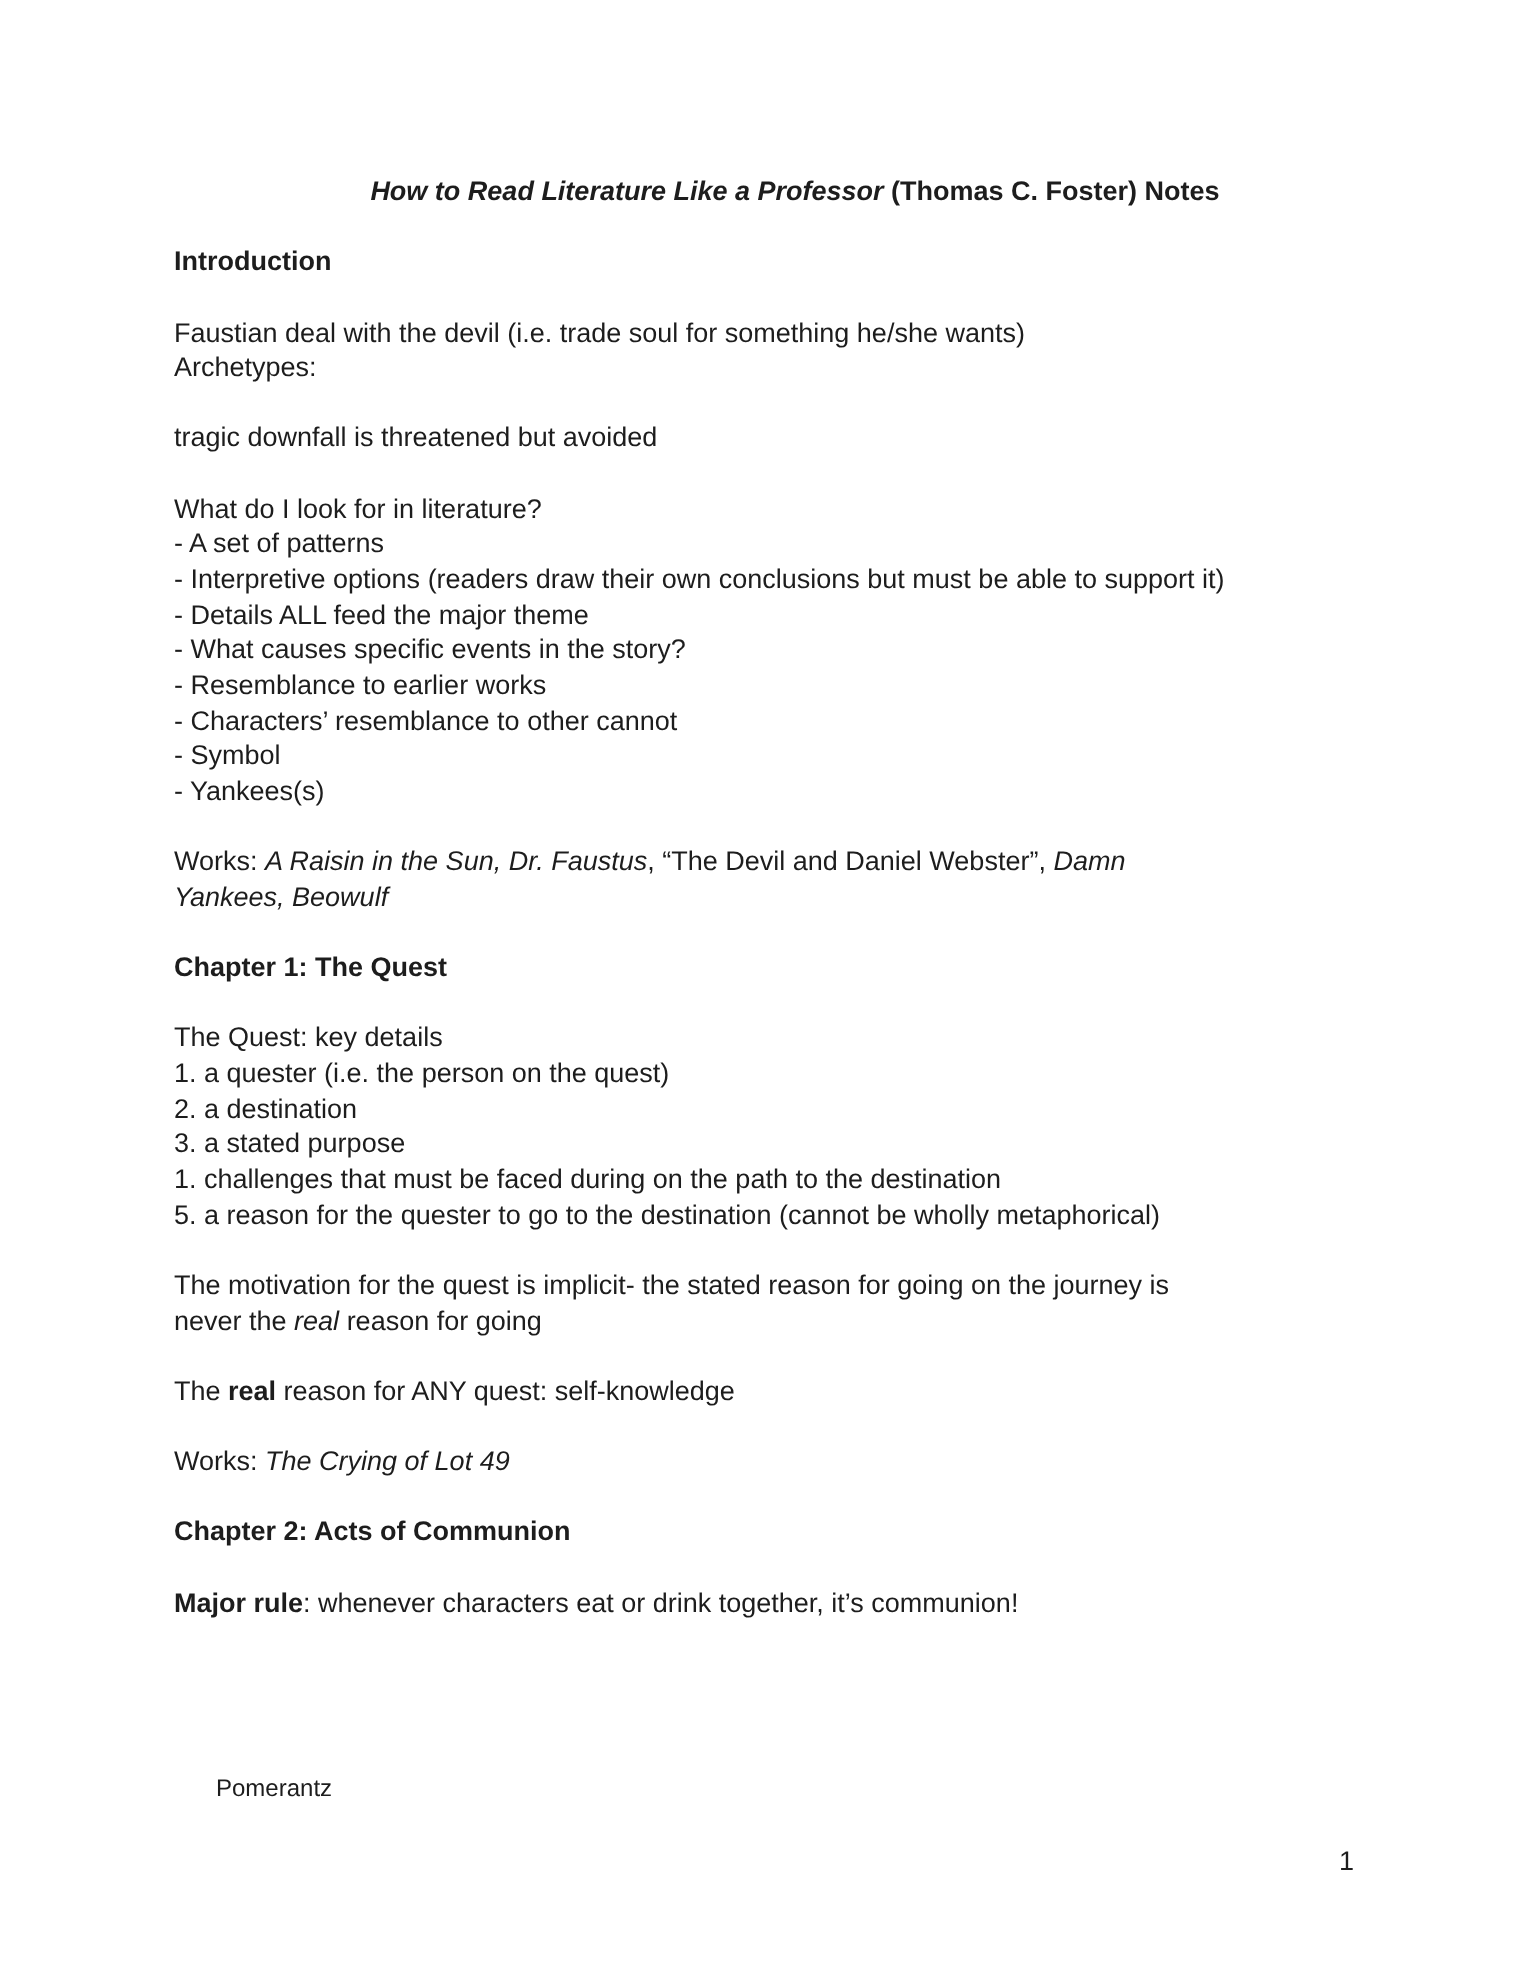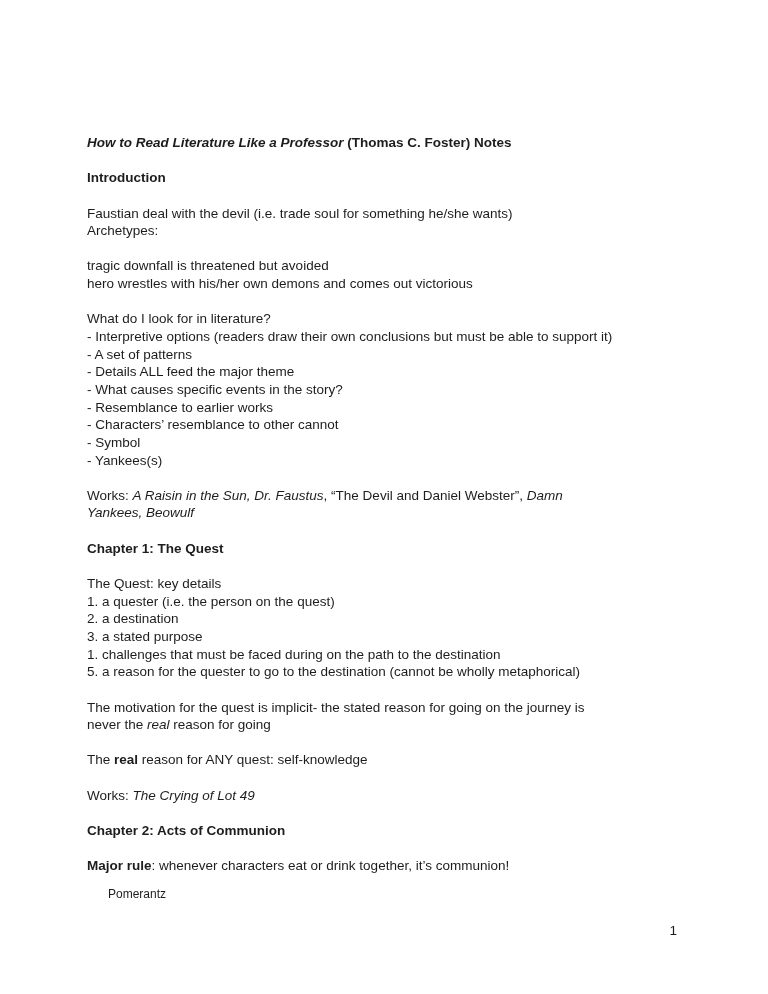--- a/index.html
+++ b/index.html
@@ -23,22 +23,22 @@
     right: 60px;
   }
   .line {
     font-size: 13.5px;
     line-height: 17.65px;
     height: 17.65px;
     white-space: pre;
   }
   .block { margin: 0 0 17.65px 0; }
   .title-line {
+    text-align: center;
     font-weight: bold;
-    margin-top: 47px;
   }
   .it  { font-style: italic; }
   .b   { font-weight: bold; }
   .bi  { font-weight: bold; font-style: italic; }
   .heading { font-weight: bold; }
   .footer-left {
     position: absolute;
     left: 108px;
     top: 886px;
     font-size: 12px;
@@ -66,27 +66,26 @@
       <div class="line heading">Introduction</div>
     </div>
 
     <div class="block">
       <div class="line">Faustian deal with the devil (i.e. trade soul for something he/she wants)</div>
       <div class="line">Archetypes:</div>
     </div>
 
     <div class="block">
       <div class="line">tragic downfall is threatened but avoided</div>
-      <div class="line">hero wrestles with his/her own demons and comes out victorious</div>
     </div>
 
     <div class="block">
       <div class="line">What do I look for in literature?</div>
+      <div class="line">- A set of patterns</div>
       <div class="line">- Interpretive options (readers draw their own conclusions but must be able to support it)</div>
-      <div class="line">- A set of patterns</div>
       <div class="line">- Details ALL feed the major theme</div>
       <div class="line">- What causes specific events in the story?</div>
       <div class="line">- Resemblance to earlier works</div>
       <div class="line">- Characters’ resemblance to other cannot</div>
       <div class="line">- Symbol</div>
       <div class="line">- Yankees(s)</div>
     </div>
 
     <div class="block">
       <div class="line"><span>Works: </span><span class="it">A Raisin in the Sun, Dr. Faustus</span><span>, “The Devil and Daniel Webster”, </span><span class="it">Damn</span></div>

